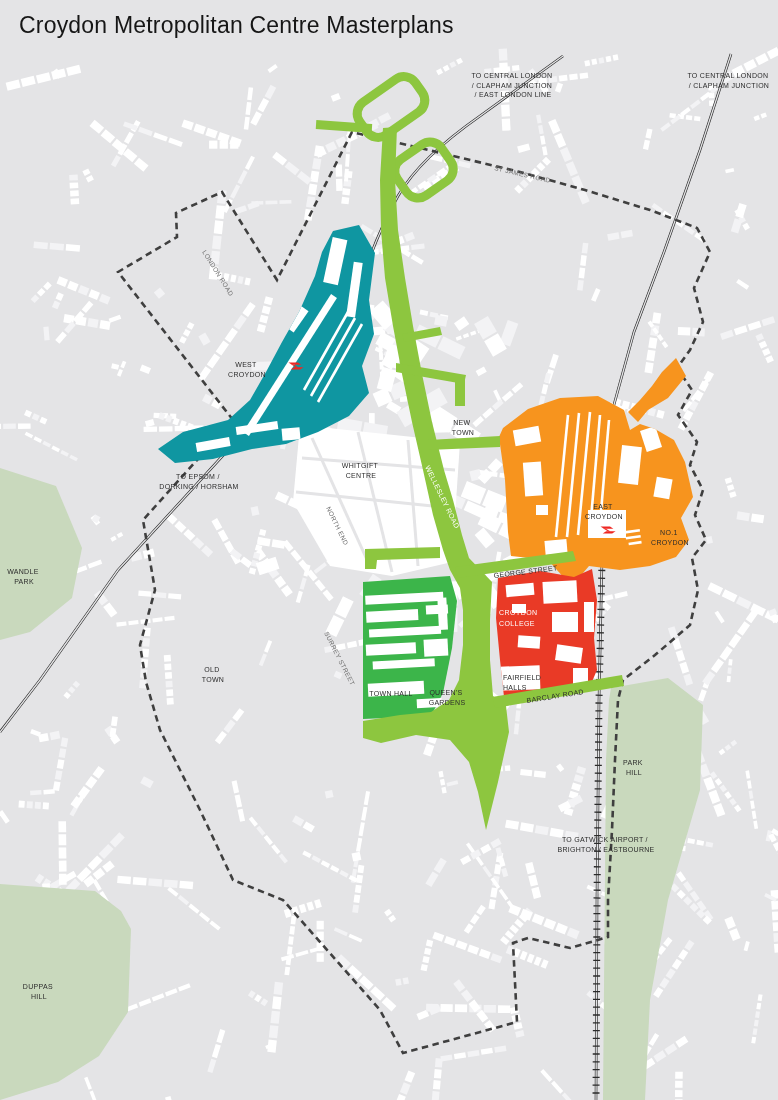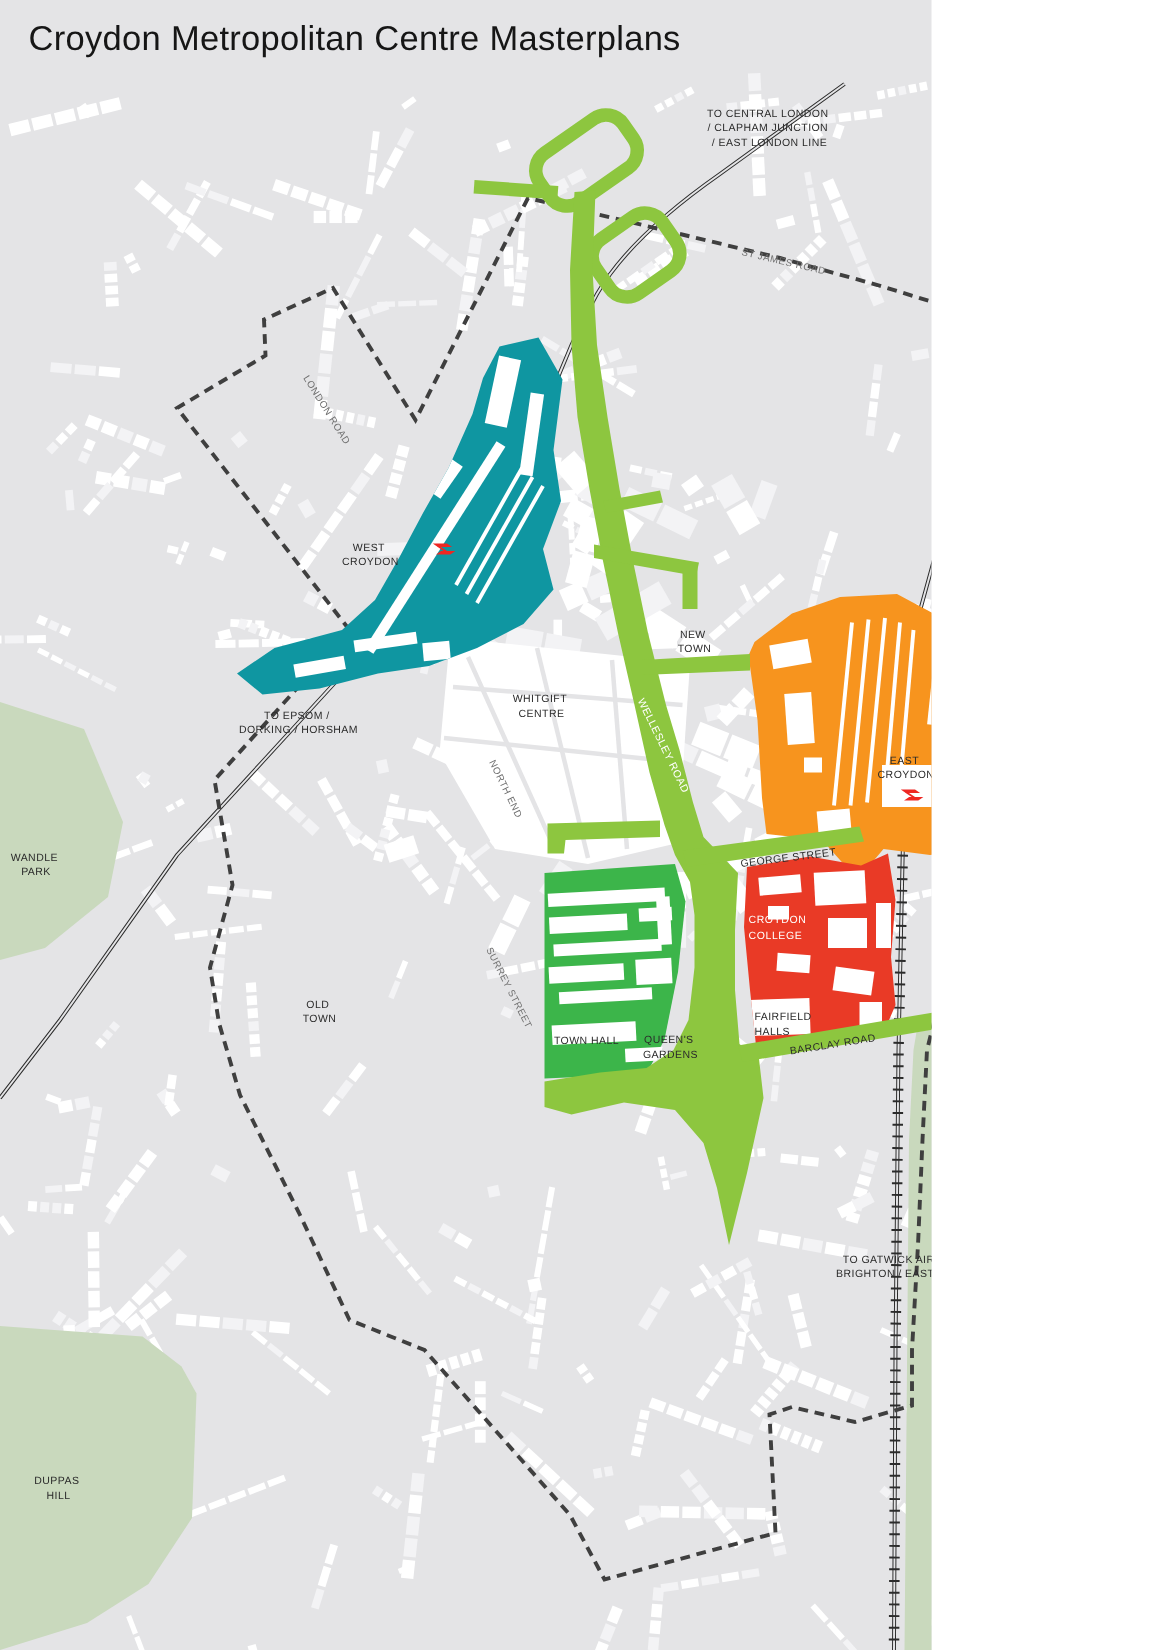--- a/index.html
+++ b/index.html
@@ -1,16 +1,16 @@
 <!DOCTYPE html>
 <html><head>
 <meta charset="utf-8">
 <style>
   html,body{margin:0;padding:0;background:#fff;}
-  .stage{position:relative;width:621px;height:1100px;overflow:hidden;}
+  .stage{position:relative;width:778px;height:1100px;overflow:hidden;}
   svg{display:block;}
   text{font-family:"Liberation Sans","DejaVu Sans",sans-serif;}
   .title{font-size:23px;fill:#161616;letter-spacing:.2px;}
   .lbl{font-size:7px;fill:#2b2b2b;letter-spacing:.3px;}
   .lblw{font-size:7px;fill:#ffffff;letter-spacing:.4px;}
   .lblr{font-size:6.5px;fill:#6f6f6f;letter-spacing:.4px;}
   .mid{text-anchor:middle;}
 </style>
 </head>
 <body>

